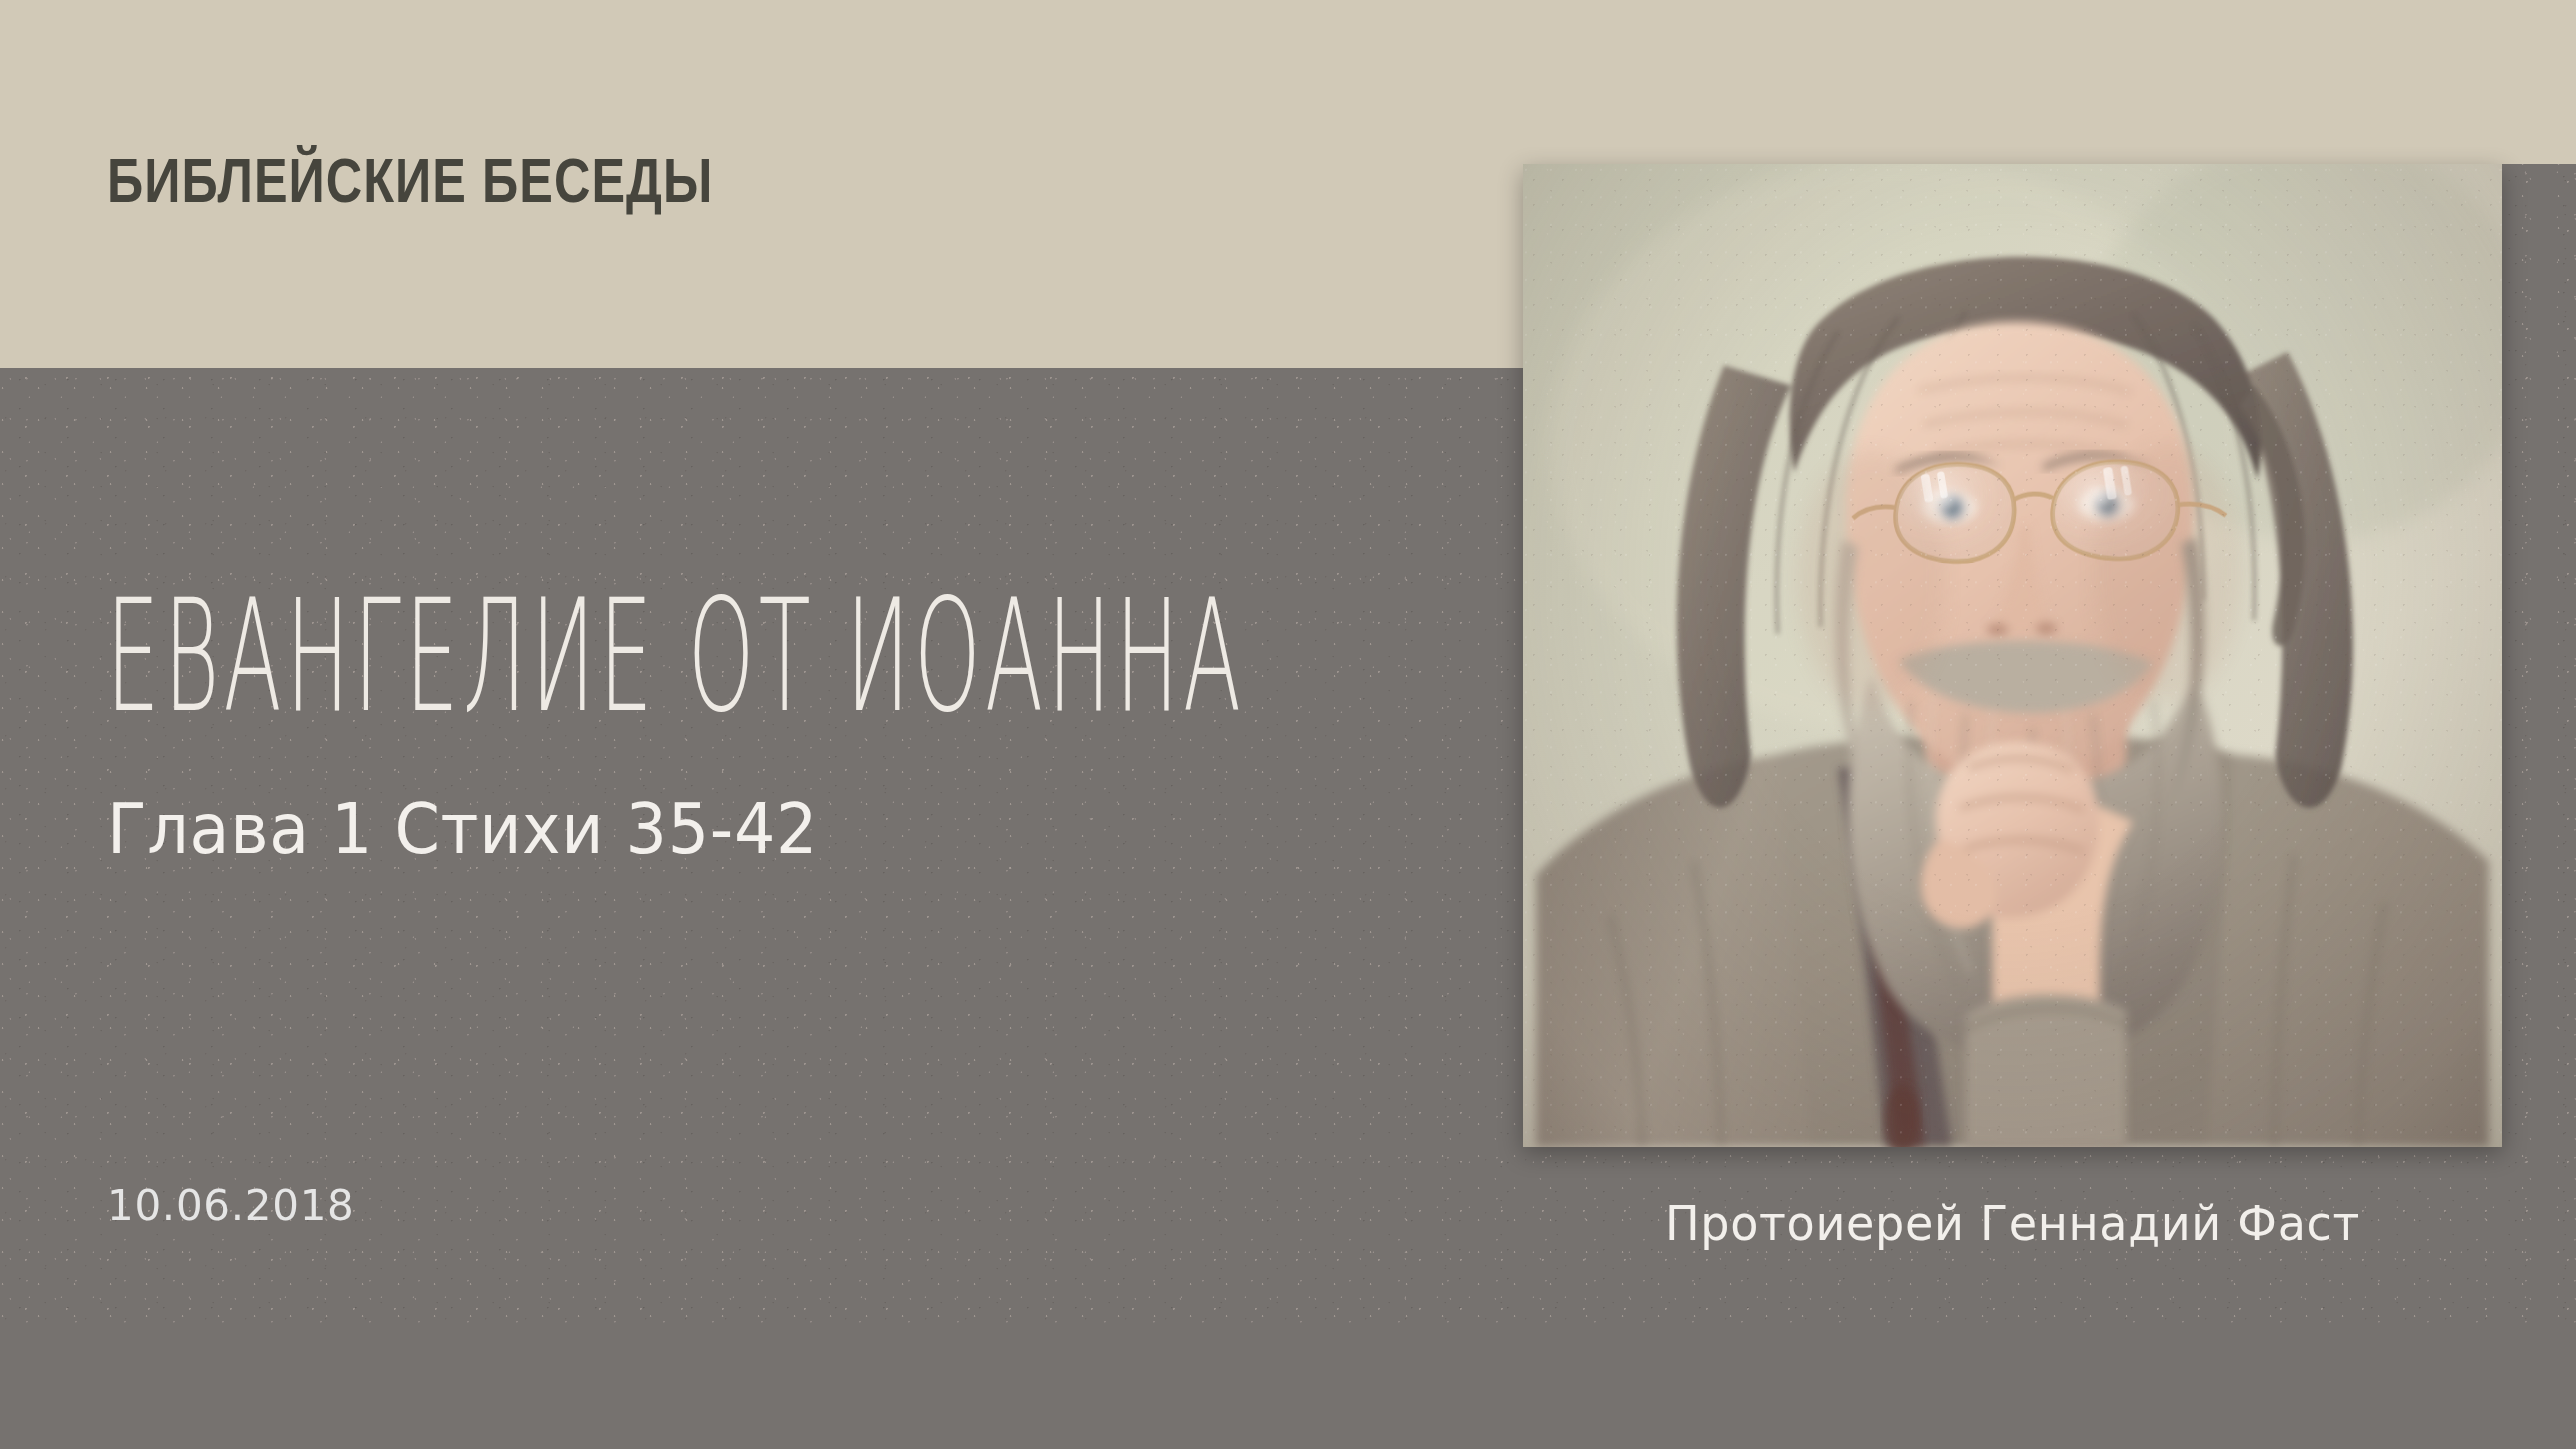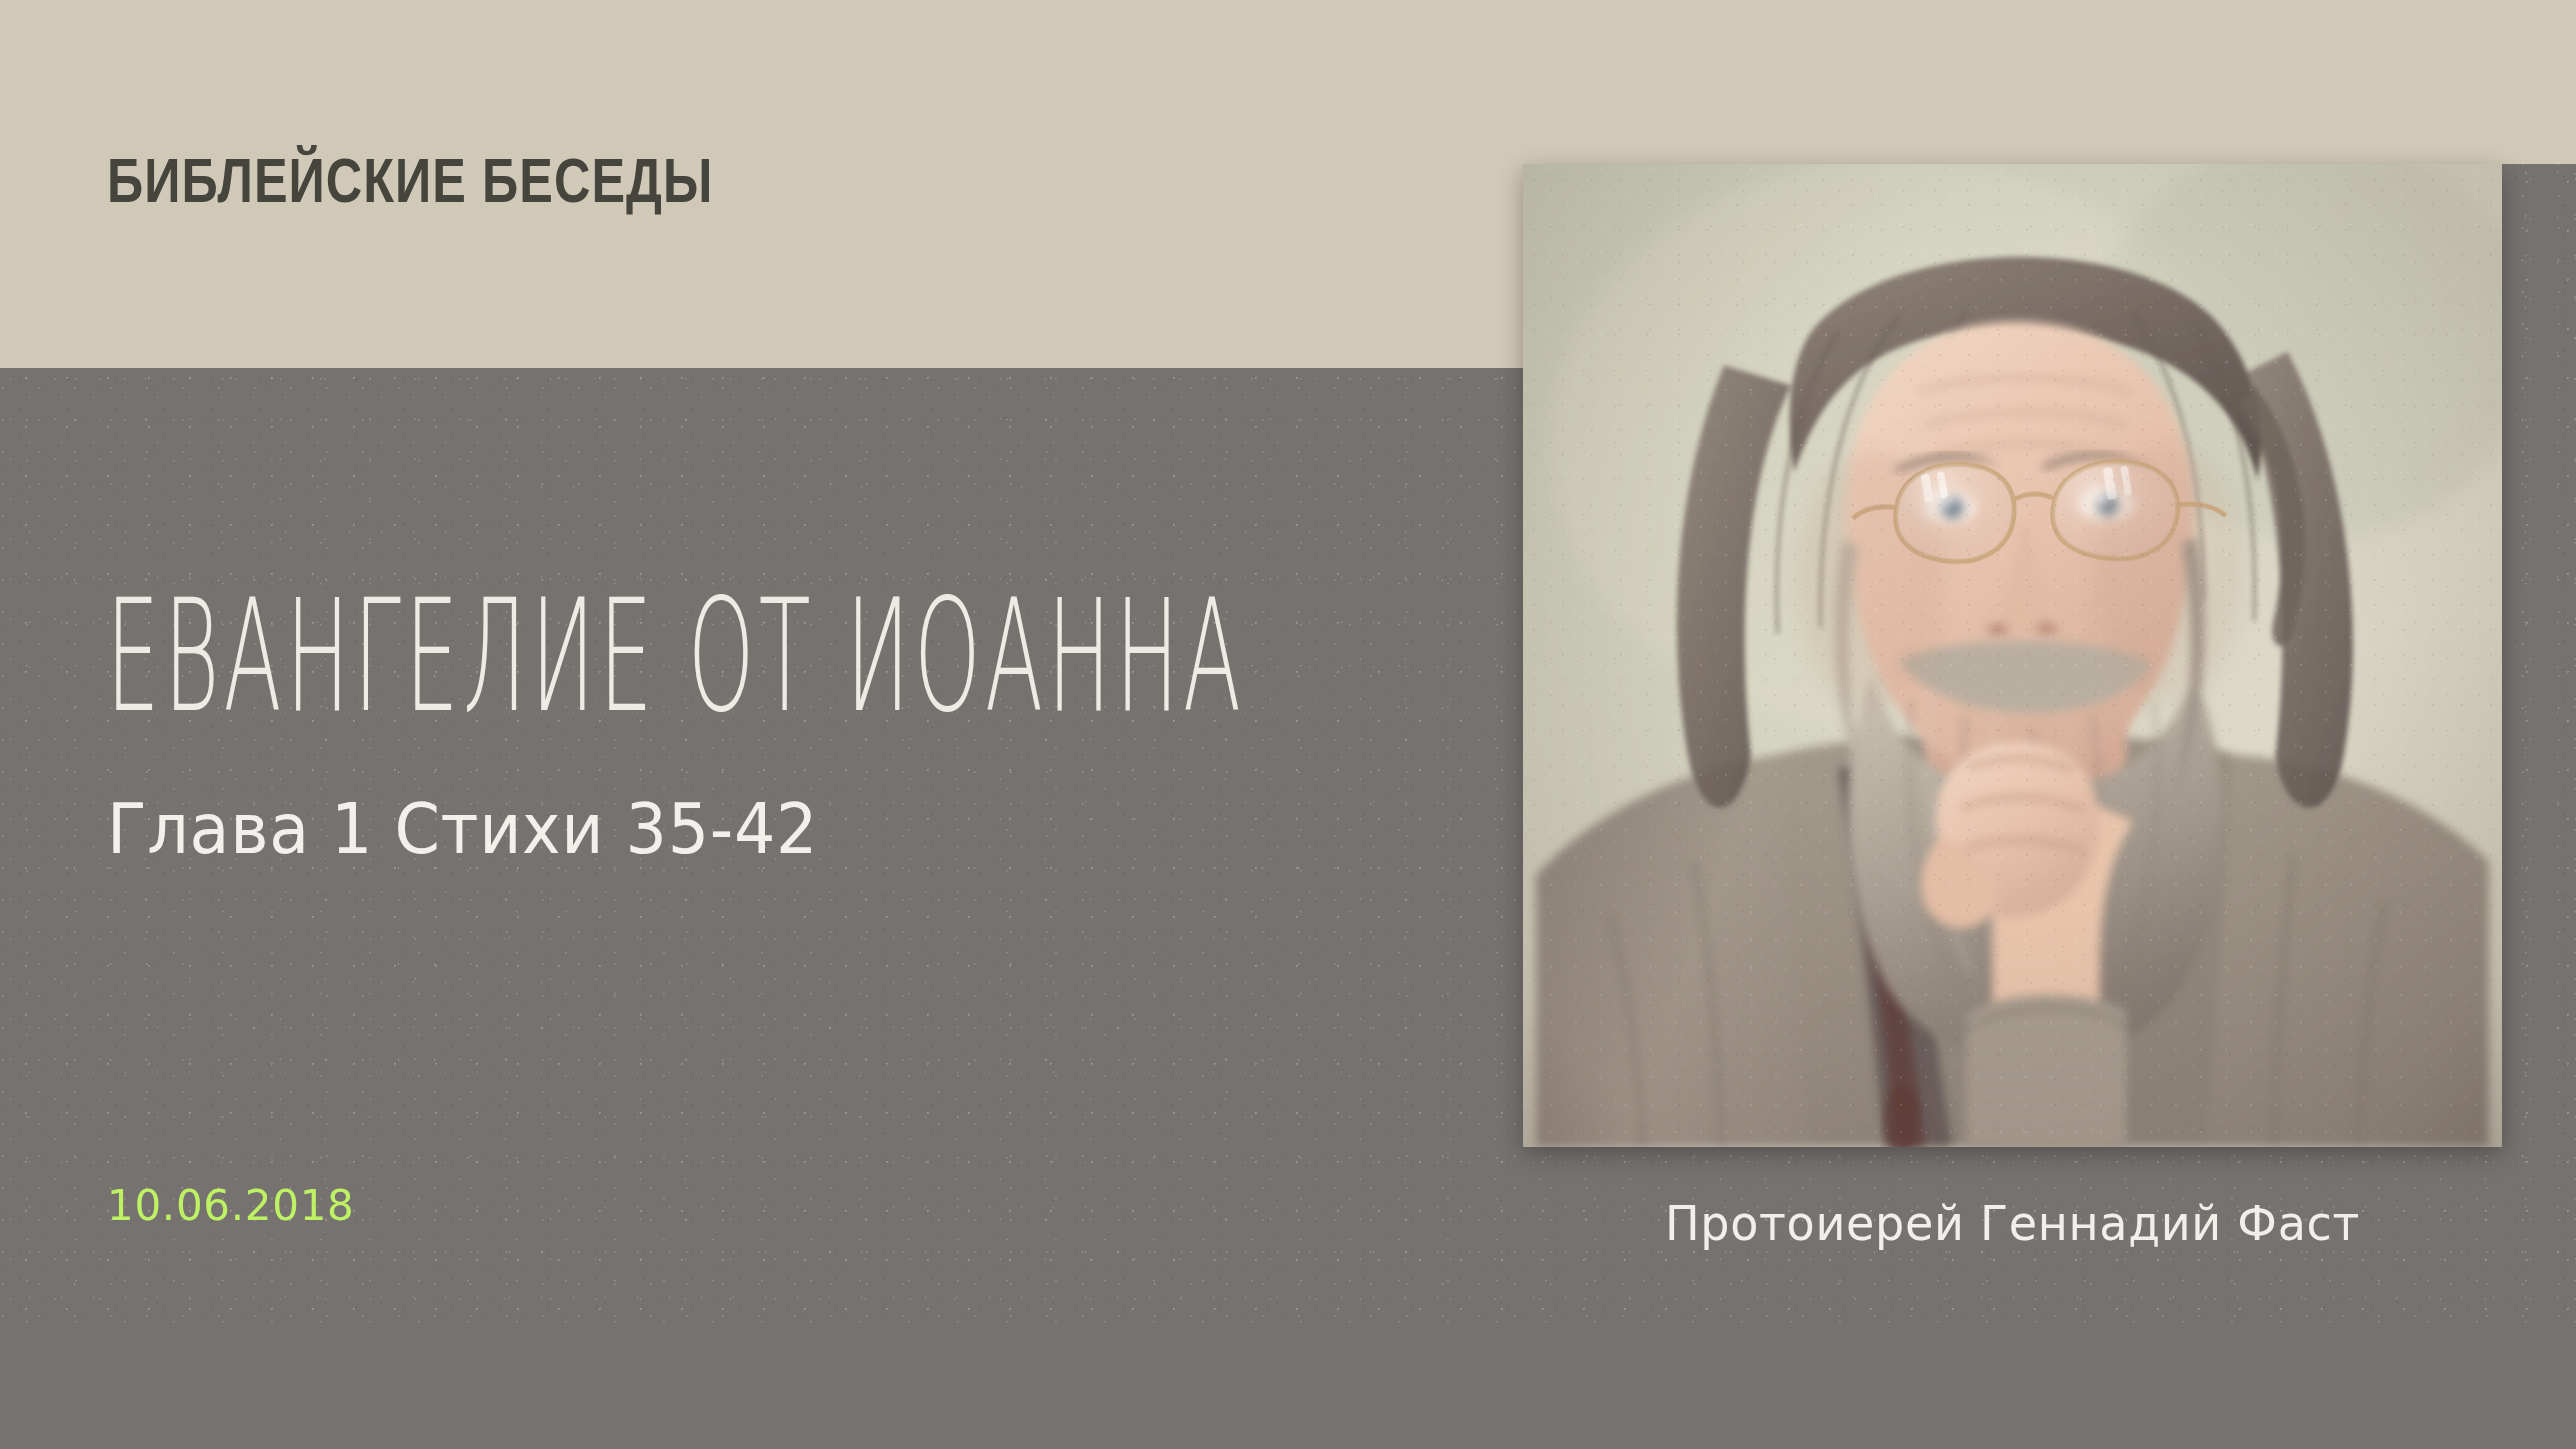--- a/index.html
+++ b/index.html
@@ -101,21 +101,21 @@
     transform-origin: left top;
   }
 
   
   .date {
     position: absolute;
     left: 107px; top: 1185px;
     font-family: "DejaVu Sans", sans-serif;
     font-size: 42px;
     font-weight: 400;
-    color: #bef264;
+    color: #e5e5e5;
     letter-spacing: 0.7px;
     white-space: nowrap;
     line-height: 1;
   }
 
   
   .speaker {
     position: absolute;
     left: 1523px; top: 1199px;
     width: 979px;

